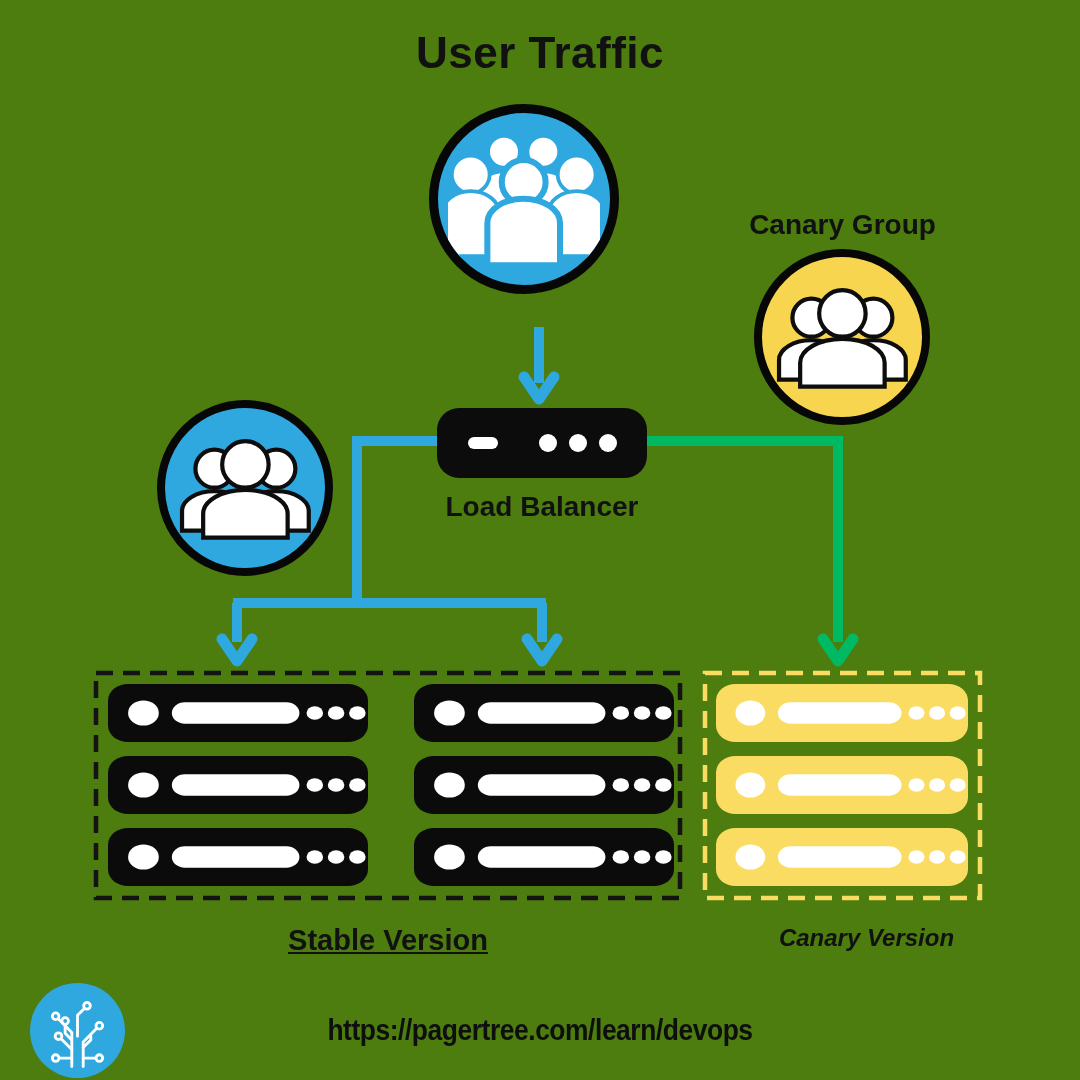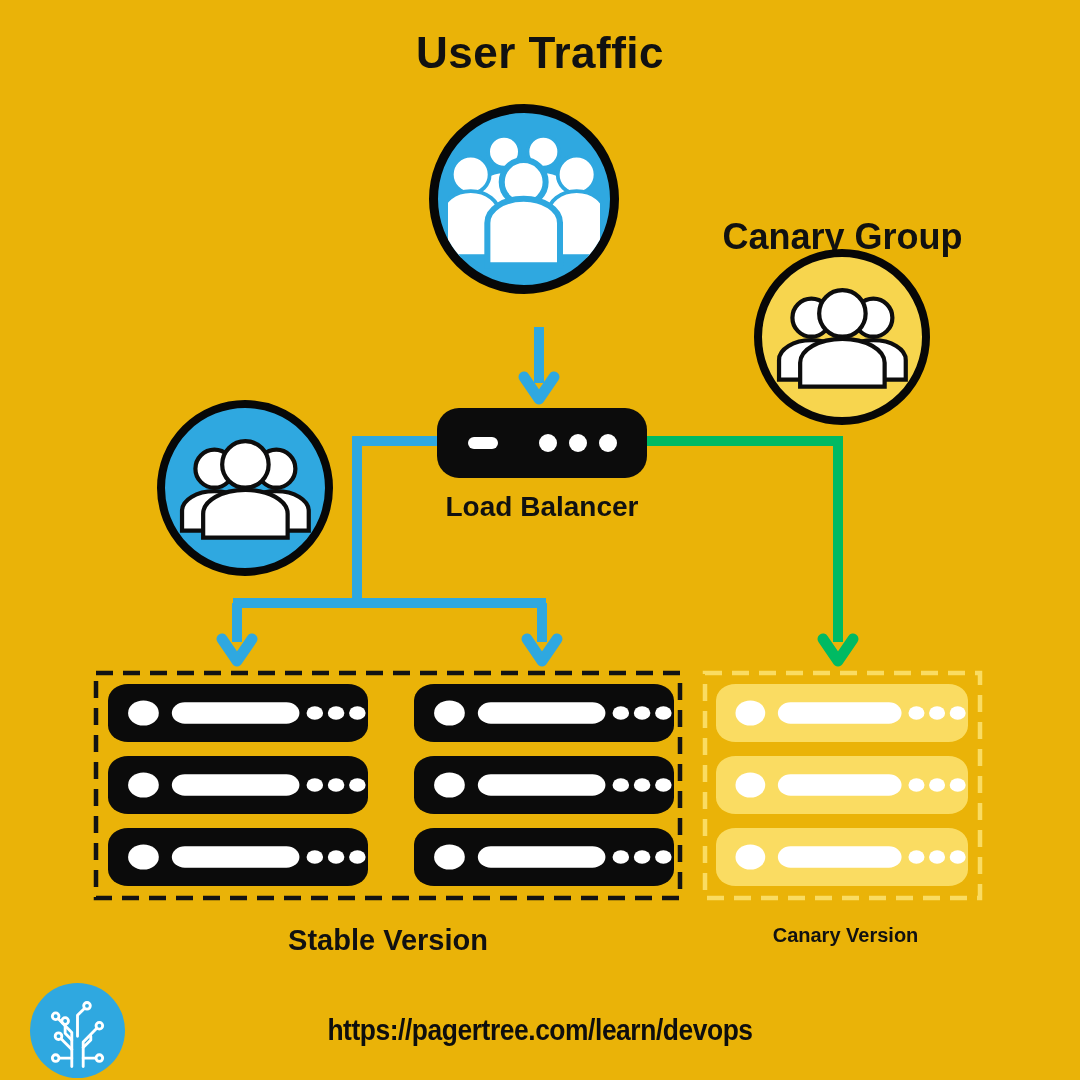--- a/index.html
+++ b/index.html
@@ -1,17 +1,17 @@
 <!DOCTYPE html>
 <html style="--blue: #2FA8E0; --yellow: #F7D54E; --yellow_light: #FADC62; --green: #00BA63; --ink: #111111;"><head>
 <meta charset="utf-8">
 <style>
   html,body{margin:0;padding:0;background:#fff;}
   #canvas{
-    position:relative;width:1080px;height:1080px;background:#eab308;
+    position:relative;width:1080px;height:1080px;background:#4d7c0f;
     font-family:"Liberation Sans",sans-serif;overflow:hidden;
   }
   .abs{position:absolute;}
   .label{font-weight:700;color:#111;text-align:center;}
   #title{left:0;right:0;top:28px;font-size:44px;font-weight:700;color:#111;text-align:center;letter-spacing:.5px;}
   
   #connectors{left:0;top:0;width:1080px;height:1080px;pointer-events:none;}
   .line-blue{stroke:var(--blue);stroke-width:10;fill:none;}
   .chev-blue{stroke:var(--blue);stroke-width:11;fill:none;stroke-linecap:round;stroke-linejoin:round;}
   .line-green{stroke:var(--green);stroke-width:10;fill:none;}
@@ -84,21 +84,21 @@
         <circle cx="15" cy="34" r="12.5"></circle>
         <circle cx="85" cy="34" r="12.5"></circle>
         <path d="M-4 88 V60 A19 15 0 0 1 34 60 V88 Z"></path>
         <path d="M66 88 V60 A19 15 0 0 1 104 60 V88 Z"></path>
         <circle class="front" cx="50" cy="39" r="14.5"></circle>
         <path class="front" d="M26 94 V66 A24 16 0 0 1 74 66 V94 Z"></path>
       </g>
     </svg>
   </div>
 
-  <div class="abs label" style="left:710px;top:216px;width:265px;font-size:36px;">Canary Group</div>
+  <div class="abs label" style="left:710px;top:209px;width:265px;font-size:28px;">Canary Group</div>
   <div class="abs people-circle yellow-bg" style="left:754px;top:249px;width:176px;height:176px;border:8px solid #070707;">
     <svg viewBox="0 0 100 100">
       <g class="g3">
         <circle cx="28" cy="36" r="13.5"></circle>
         <circle cx="72" cy="36" r="13.5"></circle>
         <path d="M5 80 V66 A23 14 0 0 1 51 66 V80 Z"></path>
         <path d="M49 80 V66 A23 14 0 0 1 95 66 V80 Z"></path>
         <circle cx="50" cy="33" r="16.5"></circle>
         <path d="M20 85 V68 A30 17 0 0 1 80 68 V85 Z"></path>
       </g>
@@ -205,22 +205,22 @@
   <svg class="server" viewBox="0 0 220 60" preserveAspectRatio="none">
     <rect class="server-body" x="0" y="0" width="220" height="60" rx="17"></rect>
     <circle class="server-detail" cx="30" cy="30" r="13"></circle>
     <rect class="server-detail" x="54" y="19" width="108" height="22" rx="11"></rect>
     <circle class="server-detail" cx="175" cy="30" r="7"></circle>
     <circle class="server-detail" cx="193" cy="30" r="7"></circle>
     <circle class="server-detail" cx="211" cy="30" r="7"></circle>
   </svg>
 </div>
 
-  <div class="abs label" style="left:96px;top:924px;width:584px;font-size:29px;">Stable Version</div>
-  <div class="abs label" style="left:708px;top:924px;width:275px;font-size:20px;">Canary Version</div>
+  <div class="abs label" style="left:96px;top:924px;width:584px;font-size:29px;text-decoration:underline;">Stable Version</div>
+  <div class="abs label" style="left:729px;top:924px;width:275px;font-size:24px;font-style:italic;">Canary Version</div>
 
   <div id="logo" class="abs">
     <svg viewBox="0 0 100 100">
       <path class="logo-line" d="M44 88 V52 L30 38"></path>
         <circle class="logo-node" cx="27" cy="35" r="3.5"></circle>
       <path class="logo-line" d="M44 70 L33 59"></path>
         <circle class="logo-node" cx="30" cy="56" r="3.5"></circle>
       <path class="logo-line" d="M44 79 H31"></path>
         <circle class="logo-node" cx="27" cy="79" r="3.5"></circle>
       <path class="logo-line" d="M56 88 V62 L70 48"></path>

